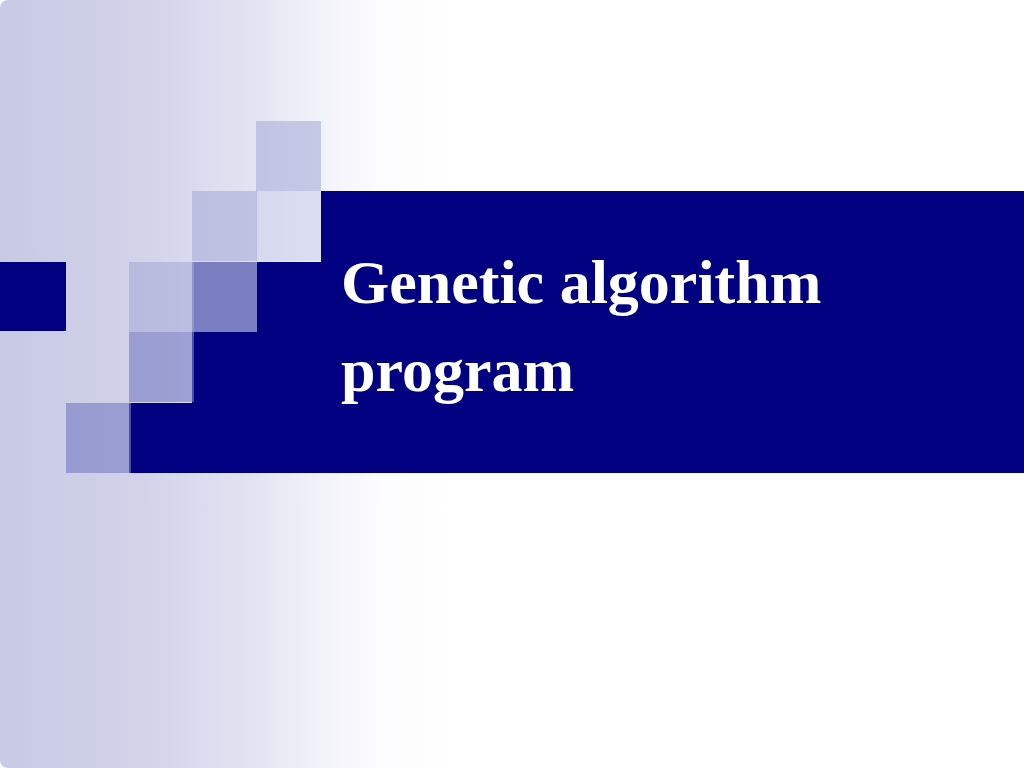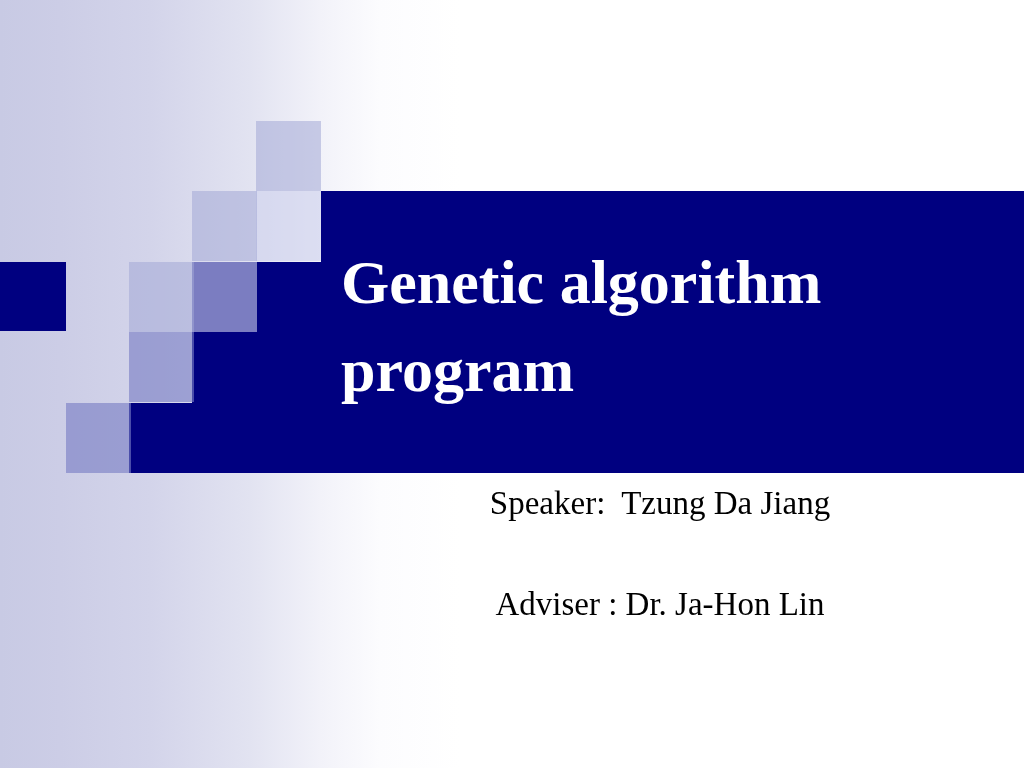--- a/index.html
+++ b/index.html
@@ -20,20 +20,21 @@
     background: linear-gradient(to right,
         #c8cae4 0px,
         #cccde6 60px,
         #d3d4ea 150px,
         #e2e3f1 250px,
         #f2f2f9 320px,
         #fcfcfe 380px,
         #ffffff 460px,
         #ffffff 1024px);
     overflow: hidden;
+    border-radius: 8px;
   }
 
   
   .navy-band {
     position: absolute;
     left: 321px;
     top: 191px;
     width: 703px;
     height: 282px;
     background: #000080;
@@ -127,19 +128,14 @@
   <div class="deco-sq sq-light" style="left:256px; top:121px;"></div>
   <div class="deco-sq sq-on-navy" style="left:256px; top:191px;"></div>
   <div class="deco-sq sq-light" style="left:192px; top:191px;"></div>
   <div class="deco-sq sq-on-navy" style="left:192px; top:262px;"></div>
   <div class="deco-sq sq-light" style="left:129px; top:262px;"></div>
   <div class="deco-sq sq-mid" style="left:129px; top:332px;"></div>
   <div class="deco-sq sq-mid" style="left:66px;  top:403px;"></div>
 
   <div class="title">Genetic algorithm program</div>
 
-  <div class="subtitle">
-    <div class="sub-line">Speaker:  Tzung Da Jiang</div>
-    <div class="sub-gap"></div>
-    <div class="sub-line">Adviser : Dr. Ja-Hon Lin</div>
-  </div>
 
 </div>
 
 </body></html>

